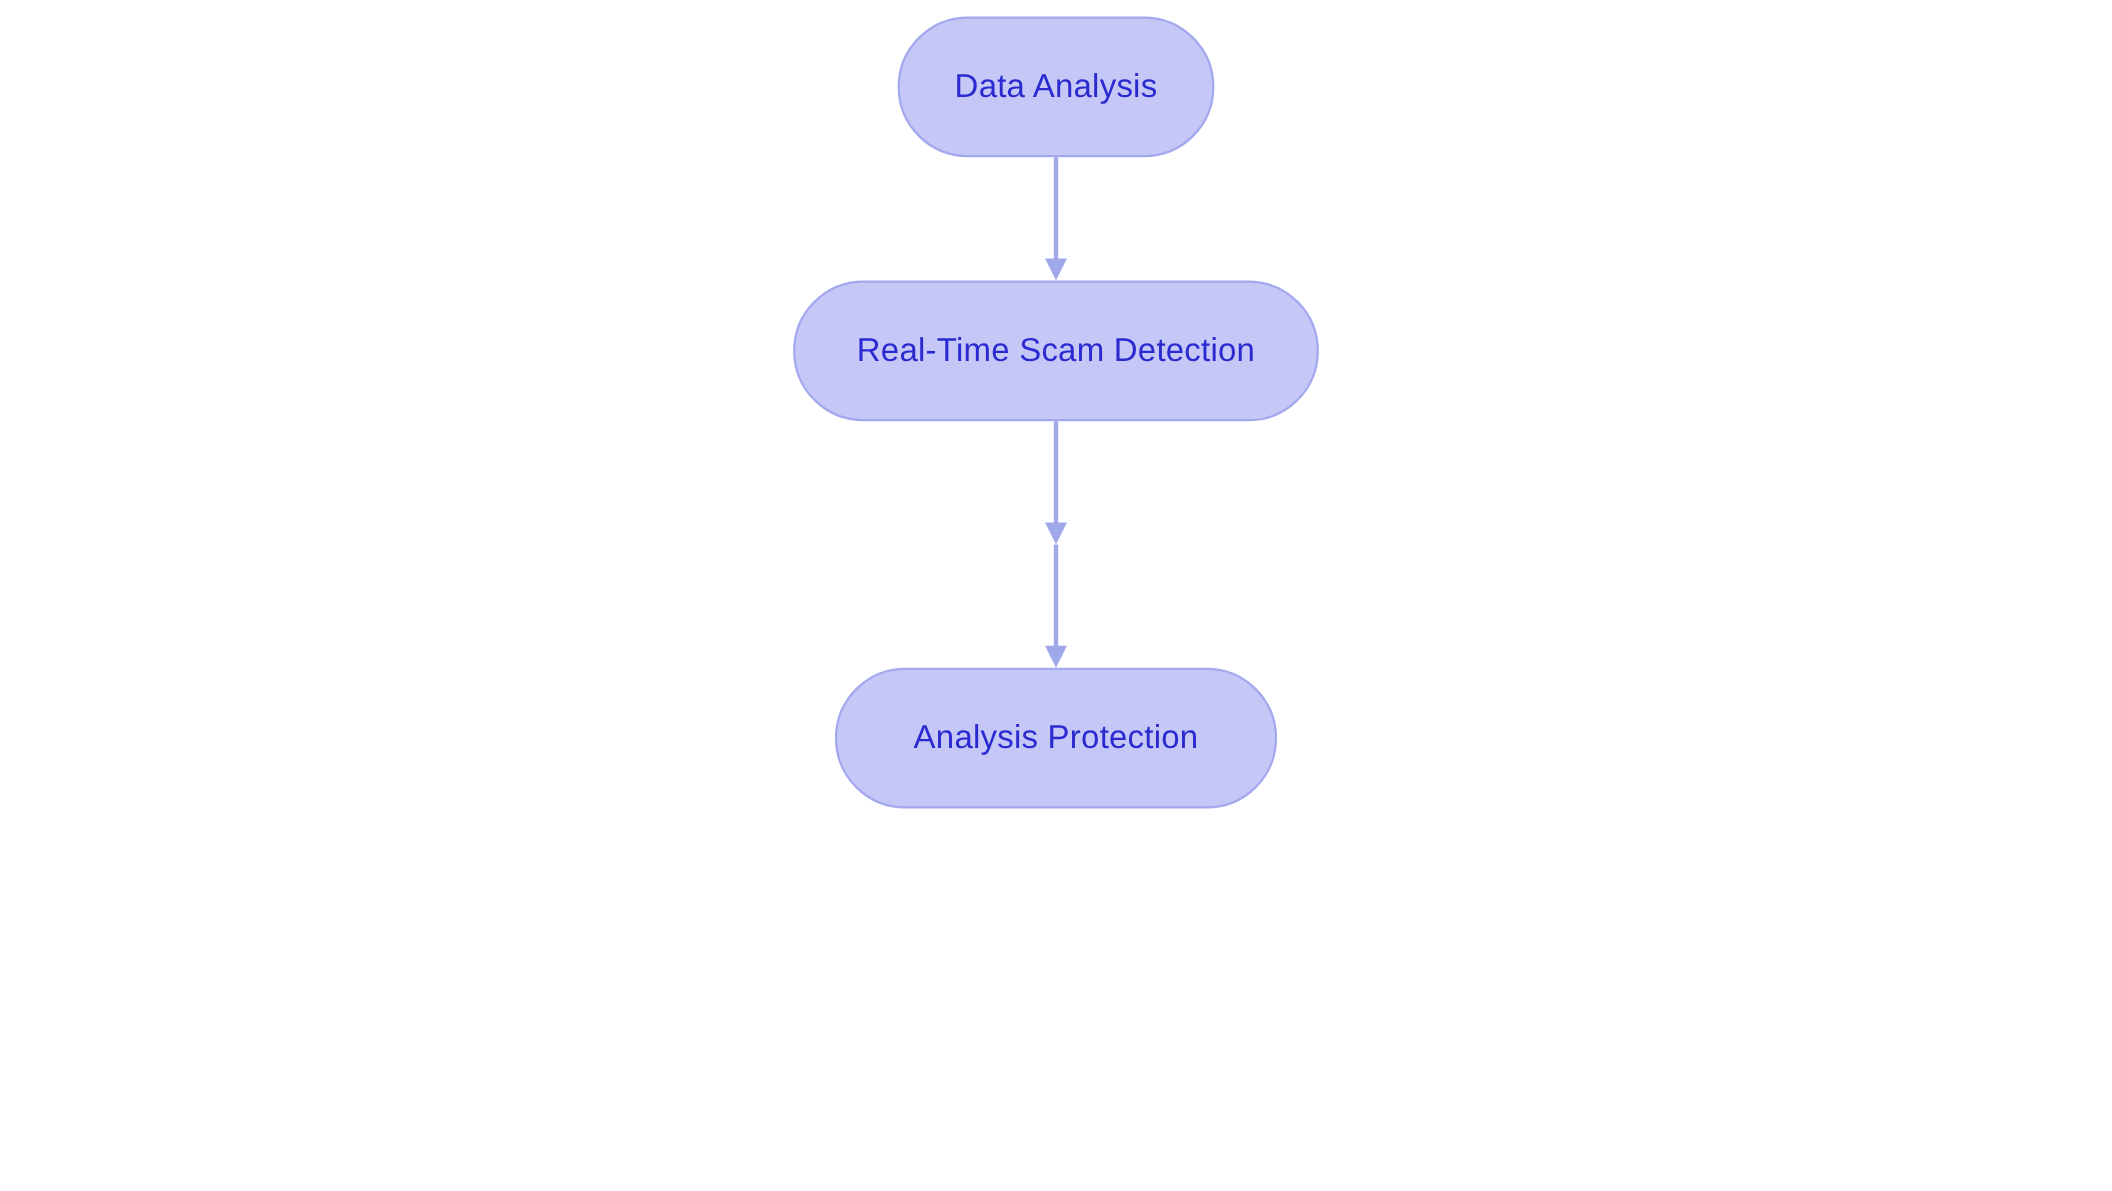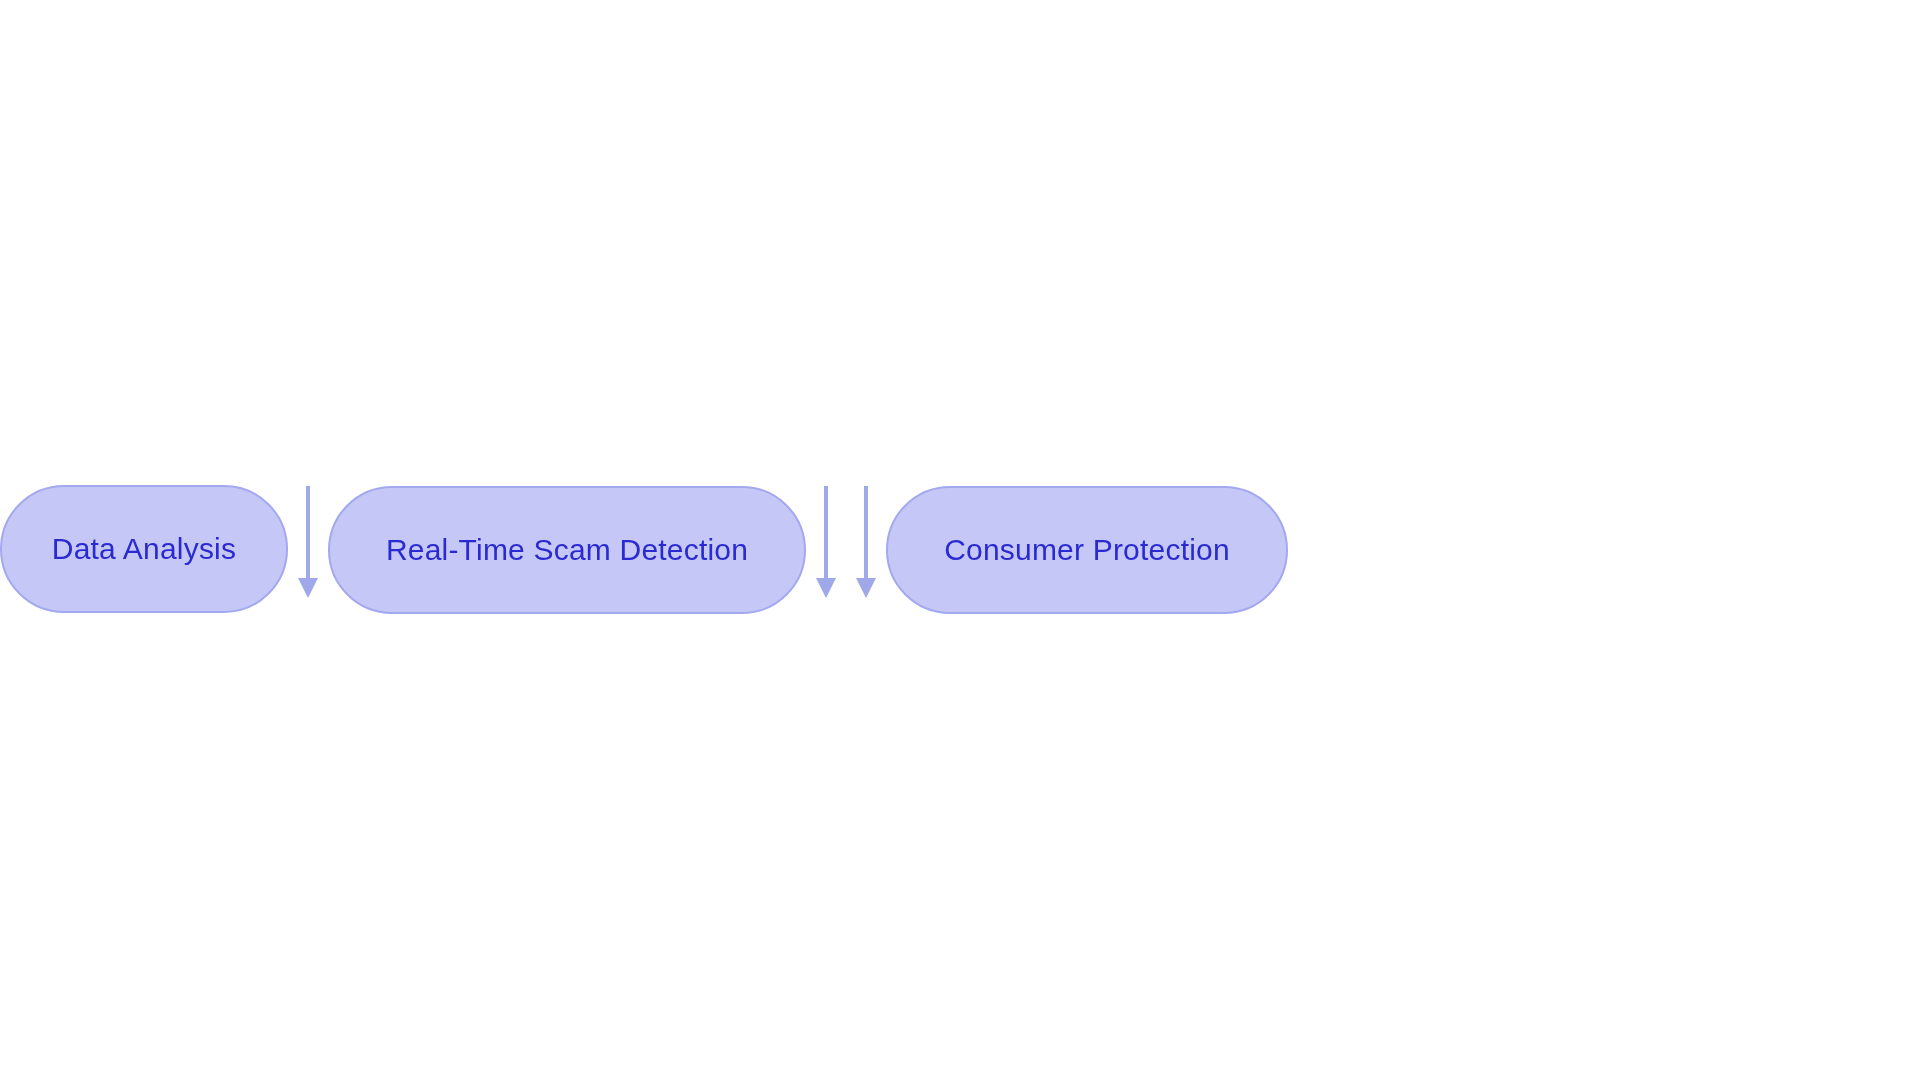--- a/index.html
+++ b/index.html
@@ -22,39 +22,38 @@
     background: #ffffff;
   }
 
   .flow-stack {
     position: absolute;
     left: 0;
     top: 0;
     width: 1920px;
     height: 1083px;
     display: flex;
-    flex-direction: row;
+    flex-direction: column;
     align-items: center;
     justify-content: flex-start;
   }
 
   
   .node {
     box-sizing: border-box;
     display: flex;
     align-items: center;
     justify-content: center;
     background: #c5c8f7;
     border: 2px solid #a3a8ef;
     border-radius: 999px;
     color: #2a2ad0;
     height: 128px;
     padding: 0 46px;
     white-space: nowrap;
-    margin-top: 16px;
   }
 
   .node-label {
     font-size: 30px;
     font-weight: 400;
     line-height: 1;
     letter-spacing: 0.2px;
     color: #2a2ad0;
     font-family: "Liberation Sans", "DejaVu Sans", sans-serif;
   }
@@ -115,17 +114,17 @@
       <div class="connector-head"></div>
     </div>
 
 
     <div class="connector conn-3">
       <div class="connector-line"></div>
       <div class="connector-head"></div>
     </div>
 
     <div class="node node-4">
-      <span class="node-label">Consumer Protection</span>
+      <span class="node-label">Analysis Protection</span>
     </div>
 
   </div>
 </div>
 
 </body></html>

